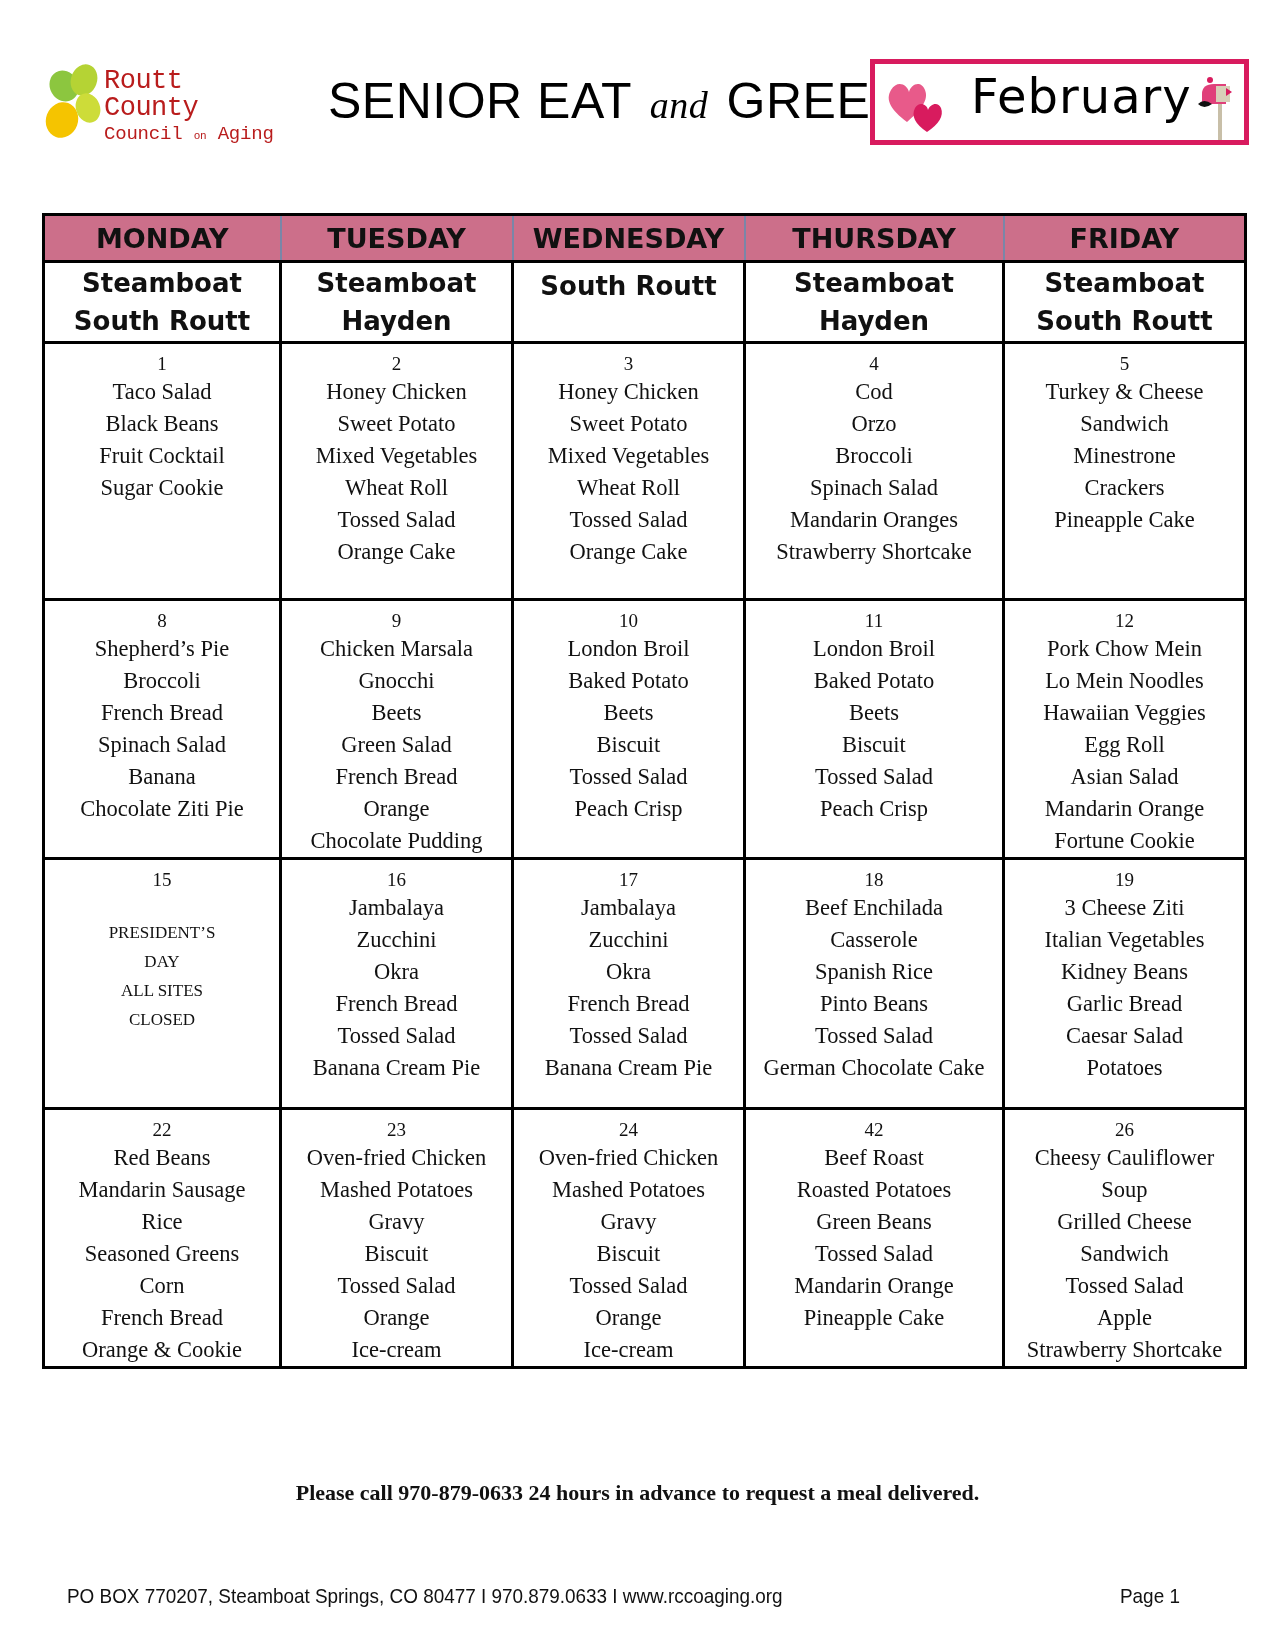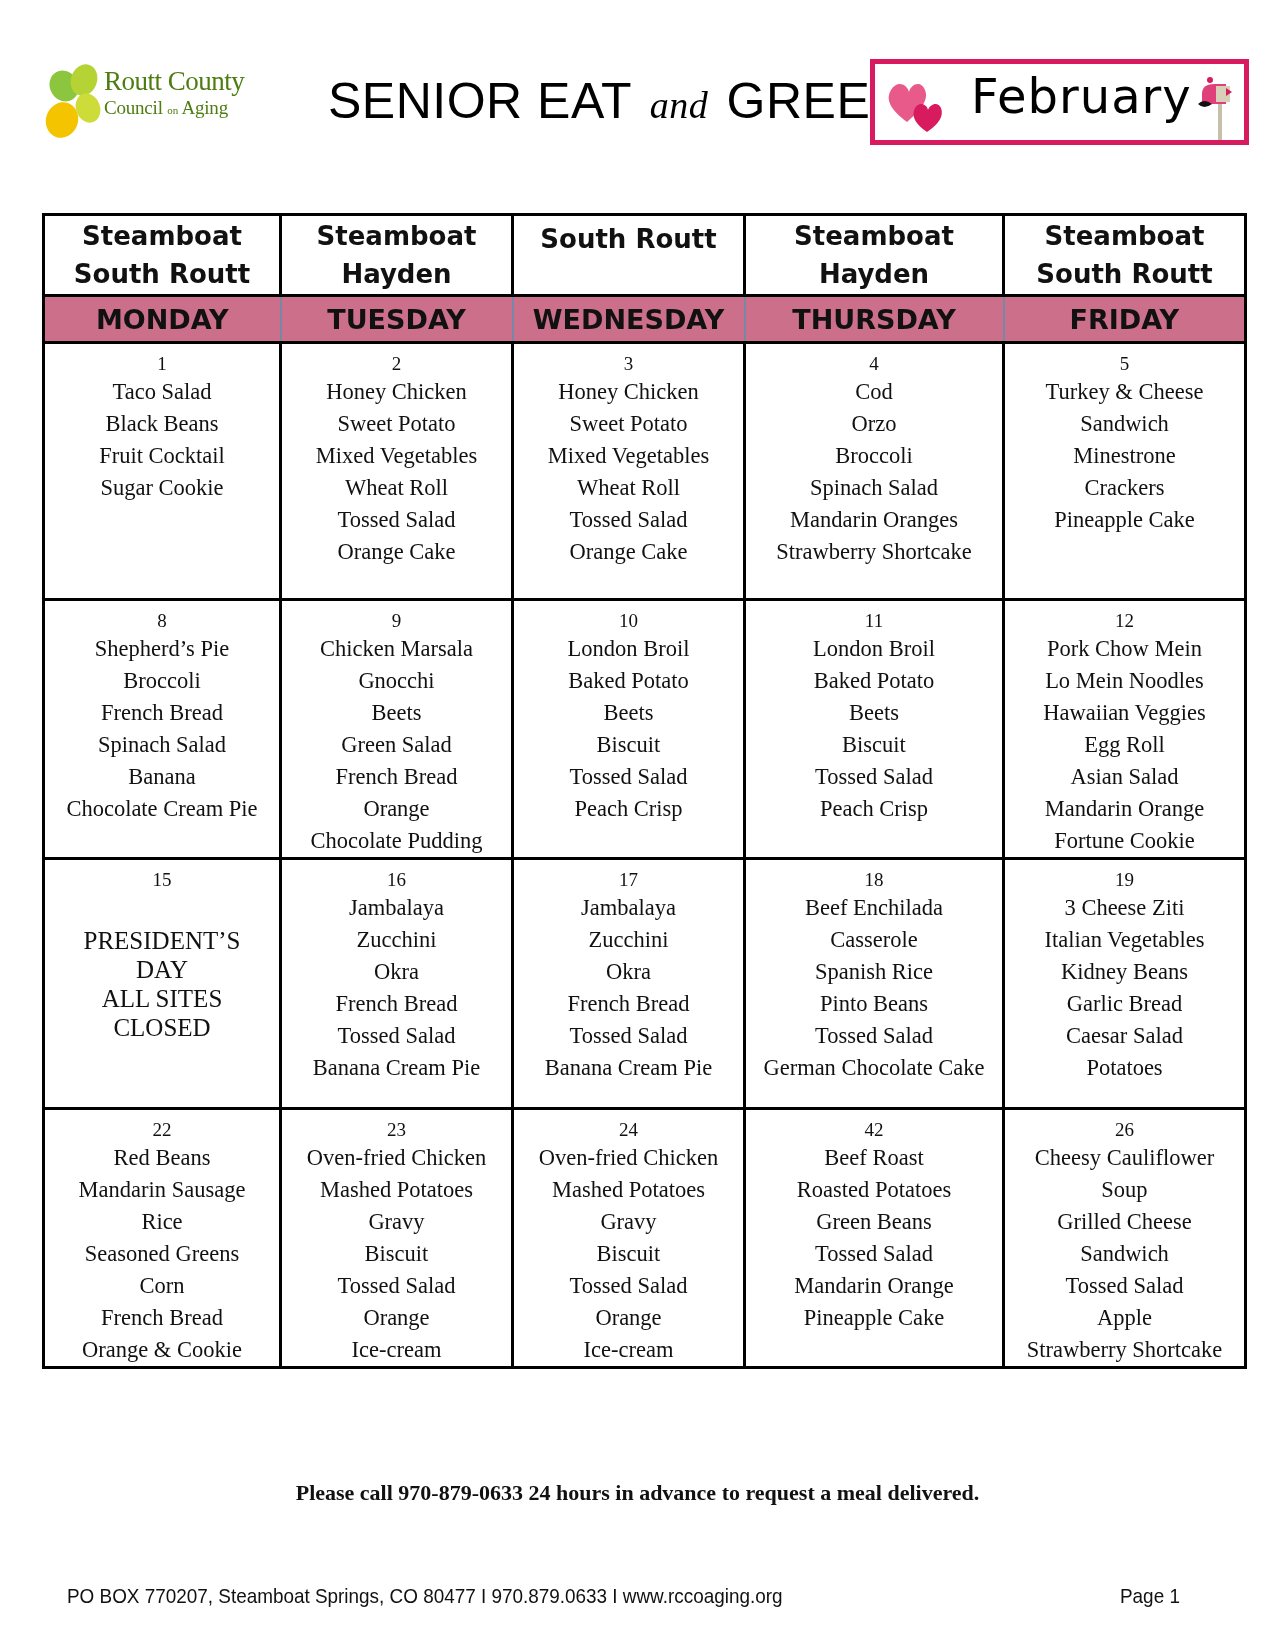--- a/index.html
+++ b/index.html
@@ -1,20 +1,20 @@
 <!DOCTYPE html>
 <html><head>
 <meta charset="utf-8">
 <style>
   html, body { margin: 0; padding: 0; background: #ffffff; }
   body { width: 1275px; height: 1650px; position: relative; overflow: hidden; font-family: "Liberation Serif", serif; color: #111; }
 
   .logo { position: absolute; left: 42px; top: 62px; width: 240px; height: 80px; }
   .logo-mark { position: absolute; left: 0; top: 0; width: 68px; height: 80px; }
-  .logo-text { position: absolute; left: 62px; top: 6px; color: #4d7c0f; font-family: Liberation Serif, serif; line-height: 1; }
+  .logo-text { position: absolute; left: 62px; top: 6px; color: #b91c1c; font-family: Liberation Mono, monospace; line-height: 1; }
   .logo-line1 { font-size: 27px; letter-spacing: -0.5px; }
   .logo-line2 { font-size: 19px; margin-top: 3px; letter-spacing: -0.2px; }
   .logo-line2 .small { font-size: 11px; }
 
   .title { position: absolute; left: 328px; top: 72px; font-family: "Liberation Sans", sans-serif; font-size: 50px; letter-spacing: 0.5px; color: #000; white-space: nowrap; }
   .title .and { font-family: "Liberation Serif", serif; font-style: italic; font-size: 38px; margin: 0 4px; }
 
   .month-banner { position: absolute; left: 870px; top: 59px; width: 379px; height: 86px; border: 5px solid #d81b5e; box-sizing: border-box; background: #fff; }
   .month-banner .hearts { position: absolute; left: 10px; top: 14px; width: 64px; height: 56px; }
   .month-banner .month-label { position: absolute; left: 96px; top: 4px; font-family: "DejaVu Sans", sans-serif; font-size: 48px; color: #000; letter-spacing: 1px; }
@@ -22,21 +22,21 @@
 
   .menu-table { position: absolute; left: 42px; top: 213px; width: 1202px; border-collapse: collapse; table-layout: fixed; }
   .menu-table td, .menu-table th { border: 3px solid #000; padding: 0; text-align: center; vertical-align: top; }
   .loc-cell { height: 74px; font-family: "DejaVu Sans", sans-serif; font-weight: bold; font-size: 26px; line-height: 38px; vertical-align: middle !important; }
   .day-cell { height: 44px; background: #cc6f8a; font-family: "DejaVu Sans", sans-serif; font-weight: bold; font-size: 27px; vertical-align: middle !important; border-left: 2px solid #7a86a8 !important; border-right: 2px solid #7a86a8 !important; }
   .day-cell:first-child { border-left: 3px solid #000 !important; }
   .day-cell:last-child { border-right: 3px solid #000 !important; }
   .date-num { font-size: 19px; margin-top: 8px; line-height: 24px; }
   .items { font-size: 22.5px; line-height: 32px; }
   .items div { white-space: nowrap; }
-  .closed { margin-top: 34px; font-size: 25px; line-height: 29px; }
+  .closed { margin-top: 26px; font-size: 17px; line-height: 29px; }
   .r1 { height: 257px; }
   .r2 { height: 248px; }
   .r3 { height: 250px; }
   .r4 { height: 250px; margin-top: 42px; }
 
   .note { position: absolute; left: 0; width: 1275px; top: 1480px; text-align: center; font-family: "Liberation Serif", serif; font-weight: bold; font-size: 22px; }
   .footer-address { position: absolute; left: 67px; top: 1584px; font-family: "Liberation Sans", sans-serif; font-size: 21px; transform: scaleX(0.9); transform-origin: left; }
   .footer-page { position: absolute; left: 1120px; top: 1584px; font-family: "Liberation Sans", sans-serif; font-size: 21px; transform: scaleX(0.9); transform-origin: left; }
 </style>
 </head>
@@ -80,47 +80,47 @@
 <table class="menu-table">
   <colgroup>
     <col style="width:237px">
       <col style="width:232px">
       <col style="width:232px">
       <col style="width:259px">
       <col style="width:242px">
   </colgroup>
   <tbody>
       <tr>
-    <td class="loc-cell">
-          <div>Steamboat</div>
-          <div>South Routt</div>
-        </td>
-    <td class="loc-cell">
-          <div>Steamboat</div>
-          <div>Hayden</div>
-        </td>
-    <td class="loc-cell" style="vertical-align:top !important; padding-top:4px;">
-          <div>South Routt</div>
-        </td>
-    <td class="loc-cell">
-          <div>Steamboat</div>
-          <div>Hayden</div>
-        </td>
-    <td class="loc-cell">
-          <div>Steamboat</div>
-          <div>South Routt</div>
-        </td>
-  </tr>
-  <tr>
     <td class="day-cell">MONDAY</td>
     <td class="day-cell">TUESDAY</td>
     <td class="day-cell">WEDNESDAY</td>
     <td class="day-cell">THURSDAY</td>
     <td class="day-cell">FRIDAY</td>
   </tr>
+  <tr>
+    <td class="loc-cell">
+          <div>Steamboat</div>
+          <div>South Routt</div>
+        </td>
+    <td class="loc-cell">
+          <div>Steamboat</div>
+          <div>Hayden</div>
+        </td>
+    <td class="loc-cell" style="vertical-align:top !important; padding-top:4px;">
+          <div>South Routt</div>
+        </td>
+    <td class="loc-cell">
+          <div>Steamboat</div>
+          <div>Hayden</div>
+        </td>
+    <td class="loc-cell">
+          <div>Steamboat</div>
+          <div>South Routt</div>
+        </td>
+  </tr>
   <tr class="r1">
         <td>
           <div class="date-num">1</div>
           <div class="items">
             <div>Taco Salad</div>
             <div>Black Beans</div>
             <div>Fruit Cocktail</div>
             <div>Sugar Cookie</div>
           </div>
         </td>
@@ -170,21 +170,21 @@
       </tr>
   <tr class="r2">
         <td>
           <div class="date-num">8</div>
           <div class="items">
             <div>Shepherd’s Pie</div>
             <div>Broccoli</div>
             <div>French Bread</div>
             <div>Spinach Salad</div>
             <div>Banana</div>
-            <div>Chocolate Cream Pie</div>
+            <div>Chocolate Ziti Pie</div>
           </div>
         </td>
         <td>
           <div class="date-num">9</div>
           <div class="items">
             <div>Chicken Marsala</div>
             <div>Gnocchi</div>
             <div>Beets</div>
             <div>Green Salad</div>
             <div>French Bread</div>

